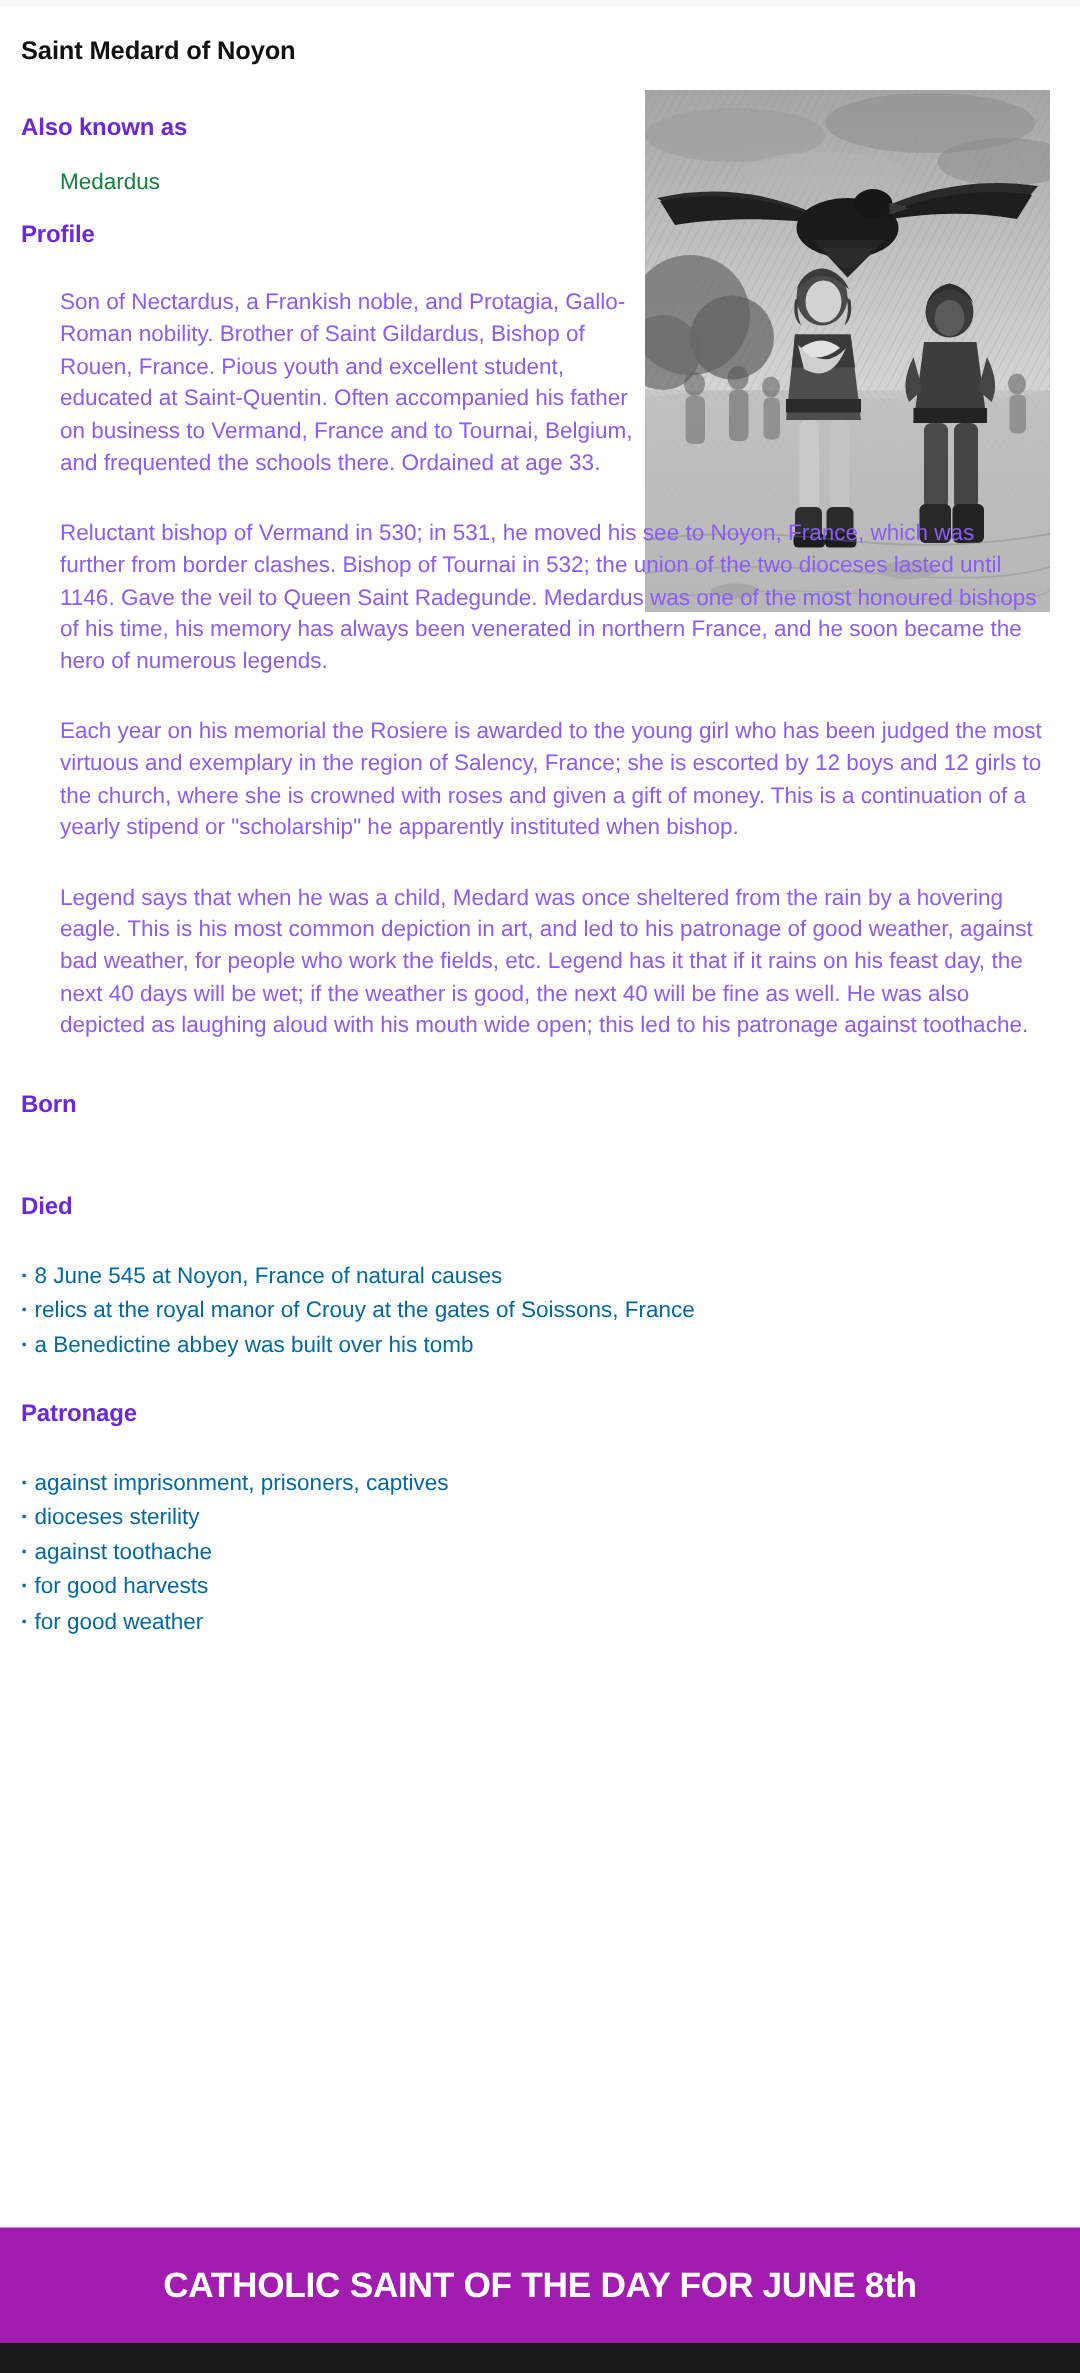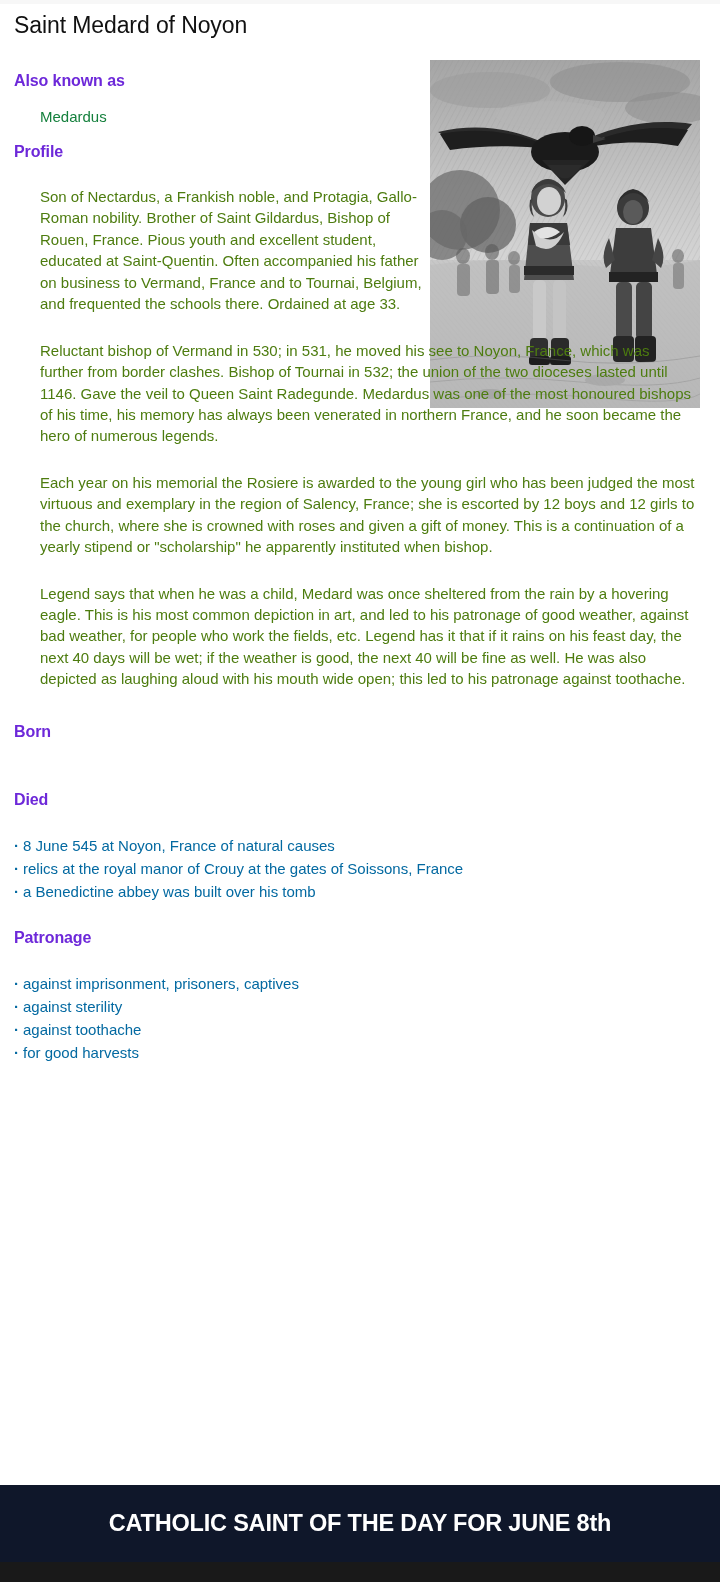--- a/index.html
+++ b/index.html
@@ -27,40 +27,40 @@
     background: #f7f7f7;
   }
   .content {
     position: absolute;
     top: 0; left: 0;
     width: 720px;
     padding: 8px 14px 0 14px;
     box-sizing: border-box;
   }
   .page-title {
-    font-size: 23px;
-    font-weight: normal;
+    font-size: 17px;
+    font-weight: bold;
     color: #111111;
-    margin: 4px 0 0 0;
+    margin: 16px 0 0 0;
     letter-spacing: -0.1px;
   }
   .section-head {
     font-size: 16px;
     font-weight: bold;
     color: #6d28d9;
     margin: 0;
     letter-spacing: -0.1px;
   }
   .indent {
     margin-left: 26px;
   }
   .body-text {
     font-size: 15px;
     line-height: 1.43;
-    color: #4d7c0f;
+    color: #8b5cf6;
   }
   .alias {
     font-size: 15px;
     color: #15803d;
   }
   .profile-intro {
     width: 388px;
   }
   .wide-para {
     width: 655px;
@@ -95,21 +95,21 @@
   }
   .illus svg { display: block; }
 
   
   .banner {
     position: absolute;
     left: 0;
     top: 1485px;
     width: 720px;
     height: 77px;
-    background: #0f172a;
+    background: #a21caf;
   }
   .banner-text {
     position: absolute;
     left: 0;
     top: 0;
     width: 720px;
     height: 77px;
     display: flex;
     align-items: center;
     justify-content: center;
@@ -315,23 +315,24 @@
       <li>relics at the royal manor of Crouy at the gates of Soissons, France</li>
       <li>a Benedictine abbey was built over his tomb</li>
     </ul>
 
     <div class="spacer-md"></div>
 
     <div class="section-head">Patronage</div>
     <div class="spacer-md"></div>
     <ul class="bullets indent">
       <li>against imprisonment, prisoners, captives</li>
-      <li>against sterility</li>
+      <li>dioceses sterility</li>
       <li>against toothache</li>
       <li>for good harvests</li>
+      <li>for good weather</li>
     </ul>
 
   </div>
 
   <div class="banner">
     <div class="banner-text">CATHOLIC SAINT OF THE DAY FOR JUNE 8th</div>
   </div>
 
   <div class="footer-strip"></div>
 

